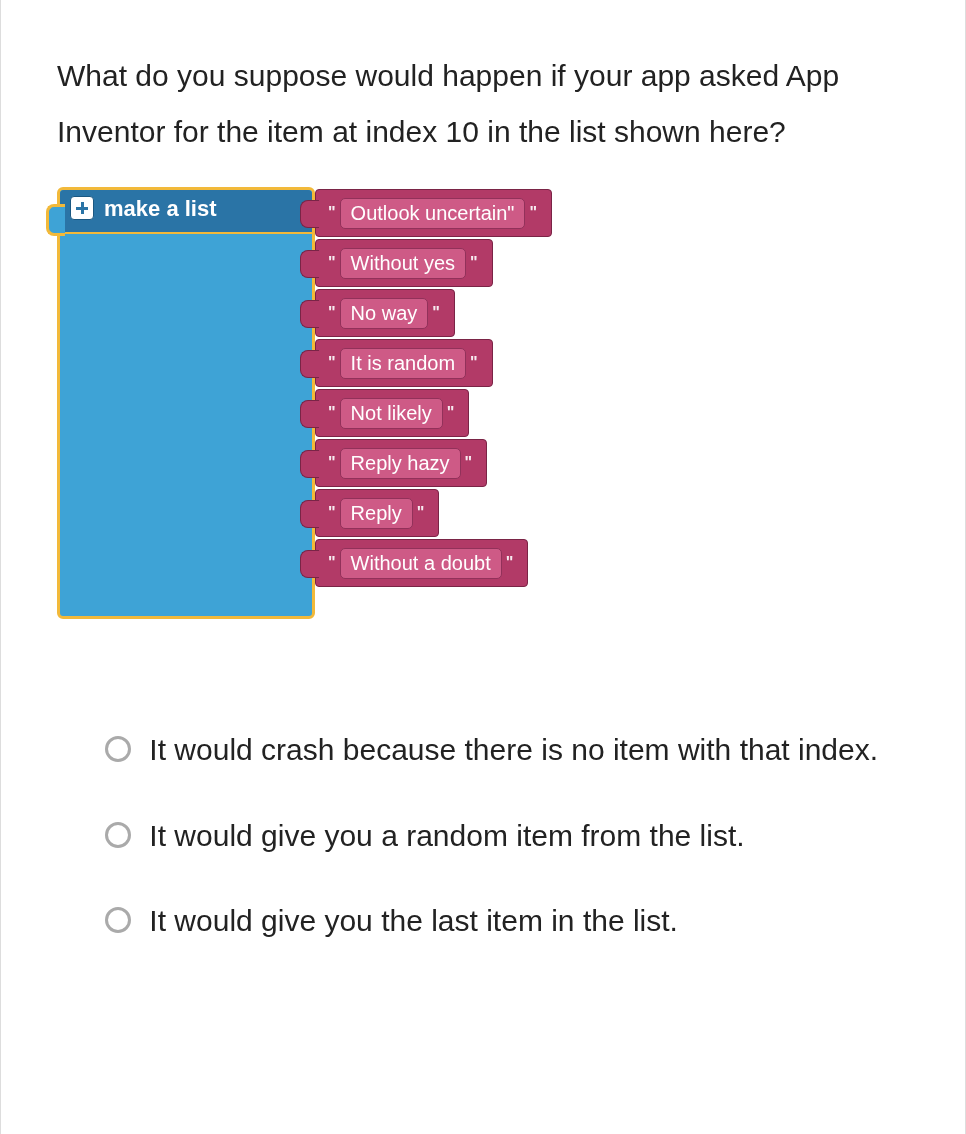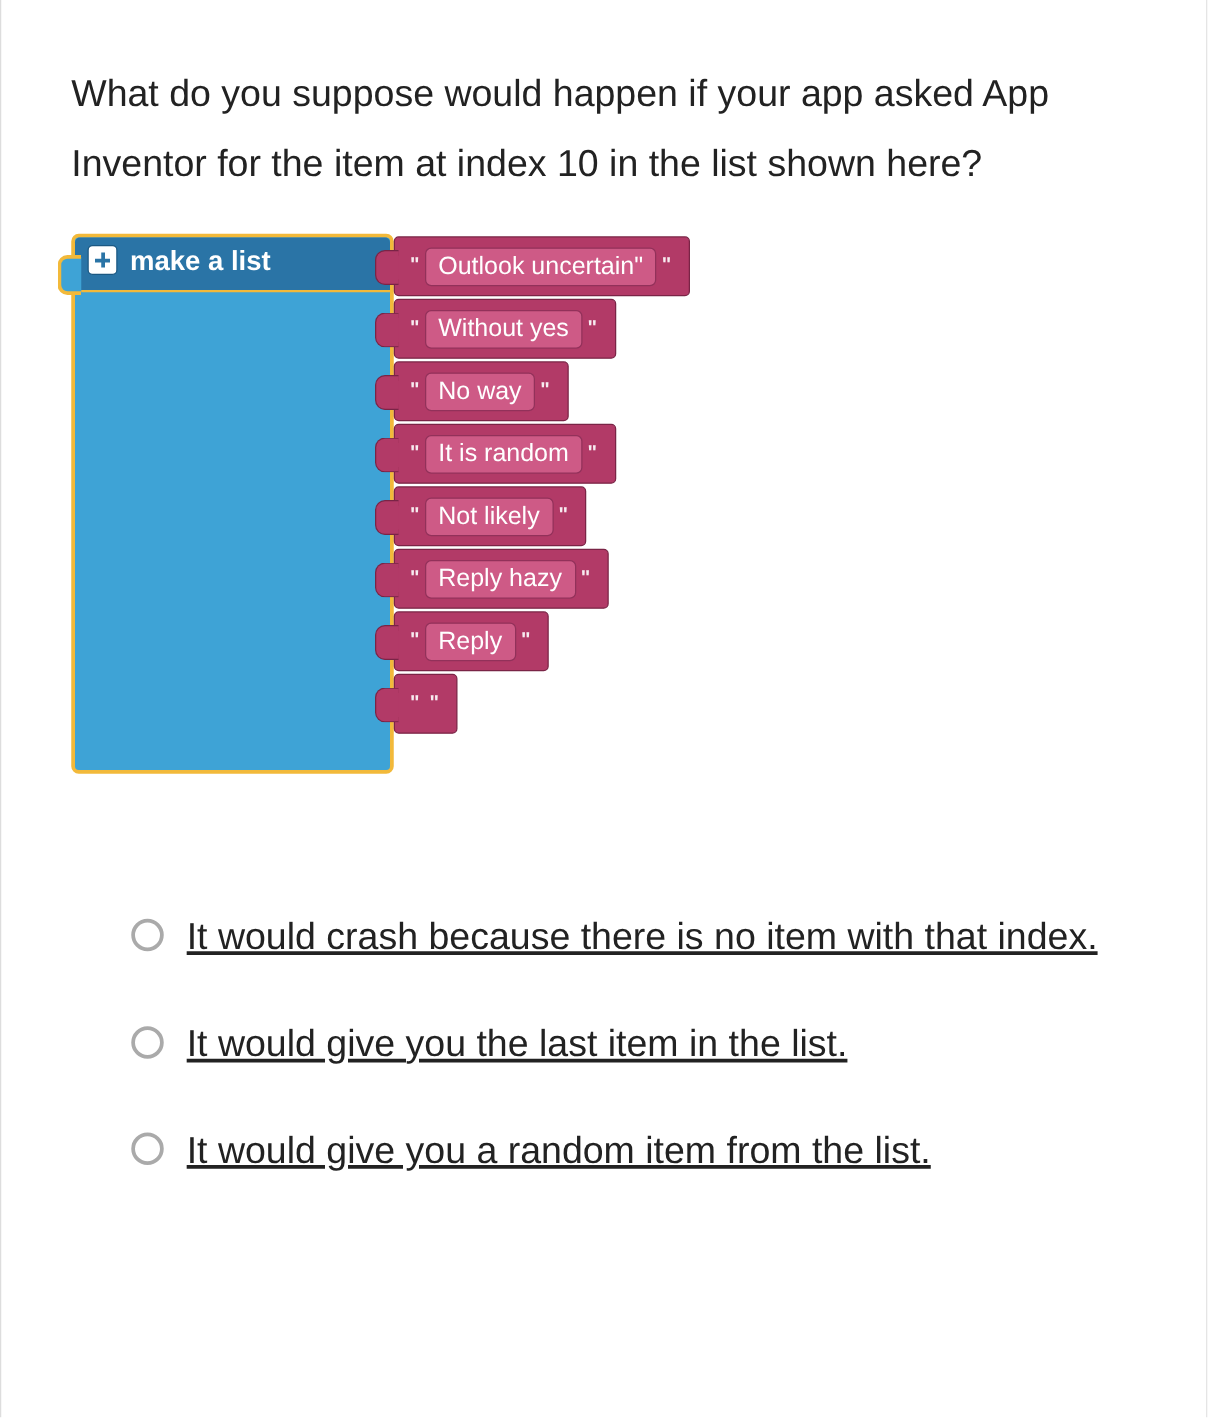--- a/index.html
+++ b/index.html
@@ -153,21 +153,21 @@
     width: 26px;
     height: 26px;
     border: 3px solid #aaa;
     border-radius: 50%;
     vertical-align: middle;
     margin-right: 10px;
     position: relative;
     top: -3px;
     background: #fff;
   }
-  .answer-text { vertical-align: baseline; text-decoration: underline; }
+  .answer-text { vertical-align: baseline; }
 </style>
 </head>
 <body>
 
 <div class="card">
   <div class="question">What do you suppose would happen if your app asked App Inventor for the item at index 10 in the list shown here?</div>
 
   <div class="blocks-canvas">
     <div class="make-list-block">
       <div class="make-list-header">
@@ -206,32 +206,33 @@
           <span class="inner-text">Reply hazy</span>
           <span class="quote">"</span>
         </div>
       <div class="string-block">
           <span class="quote">"</span>
           <span class="inner-text">Reply</span>
           <span class="quote">"</span>
         </div>
       <div class="string-block">
           <span class="quote">"</span>
+          <span class="inner-text">Without a doubt</span>
           <span class="quote">"</span>
         </div>
     </div>
   </div>
 
   <div class="answers">
     <label class="answer">
       <span class="radio"></span>
       <span class="answer-text">It would crash because there is no item with that index.</span>
     </label>
     <label class="answer">
       <span class="radio"></span>
-      <span class="answer-text">It would give you the last item in the list.</span>
+      <span class="answer-text">It would give you a random item from the list.</span>
     </label>
     <label class="answer">
       <span class="radio"></span>
-      <span class="answer-text">It would give you a random item from the list.</span>
+      <span class="answer-text">It would give you the last item in the list.</span>
     </label>
   </div>
 </div>
 
 </body></html>

